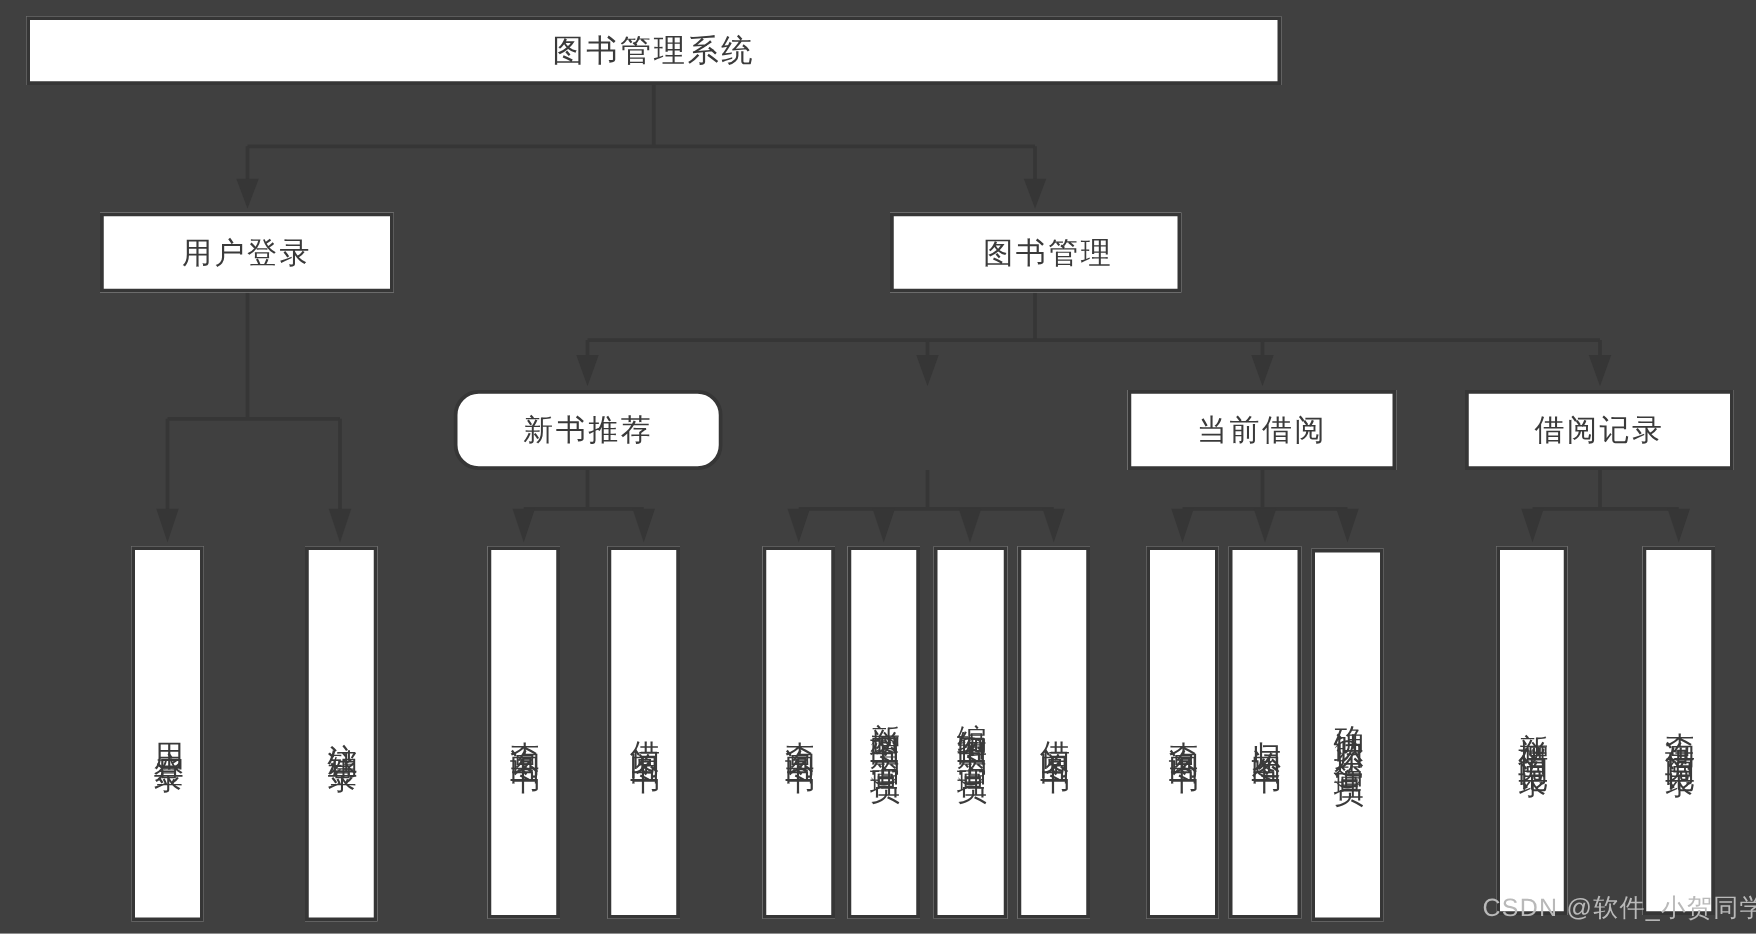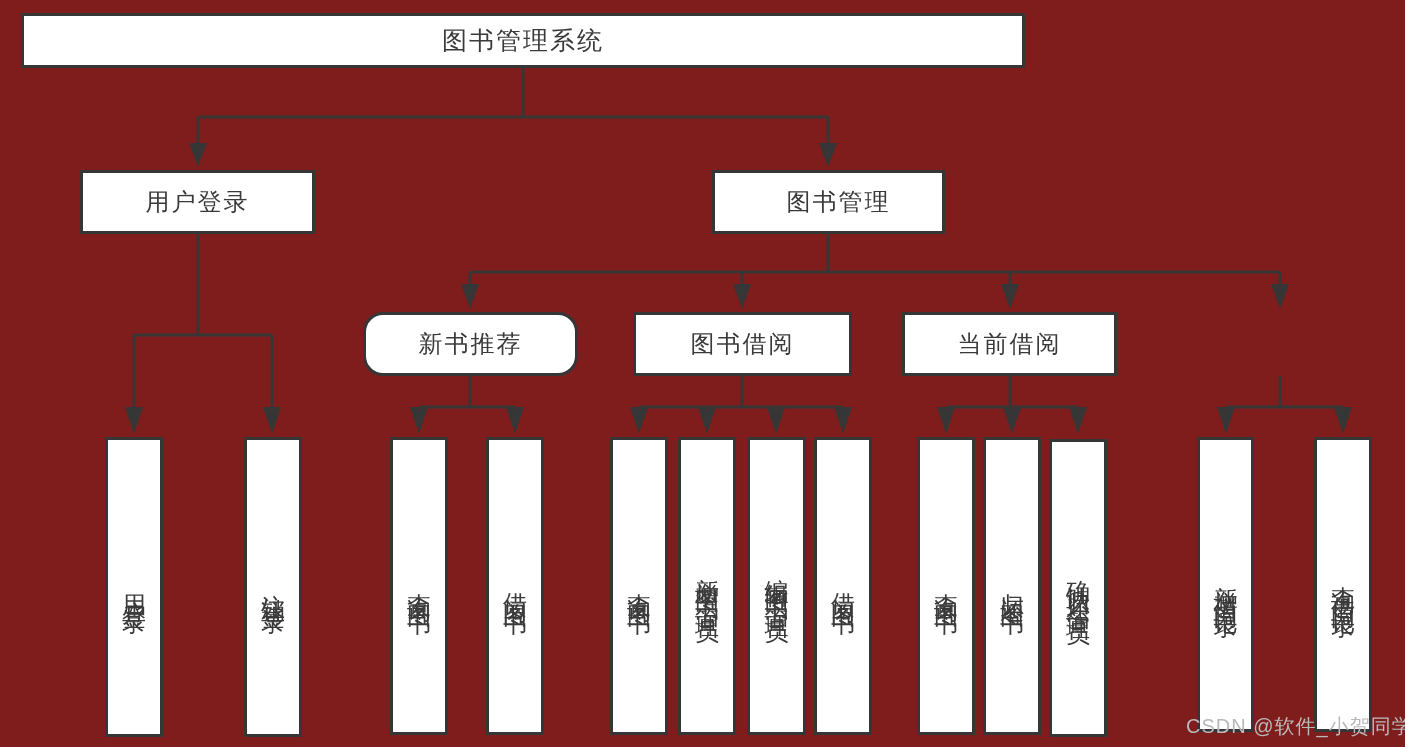--- a/index.html
+++ b/index.html
@@ -5,21 +5,21 @@
   html, body {
     margin: 0;
     padding: 0;
     background: #ffffff;
     font-family: "Liberation Sans", "DejaVu Sans", sans-serif;
   }
   #stage {
     position: relative;
     width: 1405px;
     height: 747px;
-    background: #7f1d1d;
+    background: #404040;
     overflow: hidden;
   }
   #connectors {
     position: absolute;
     left: 0;
     top: 0;
     width: 1405px;
     height: 747px;
   }
   #connectors path {
@@ -133,22 +133,22 @@
       <polygon points="1334,407 1352,407 1343,434"></polygon>
     </g>
   </svg>
 
   <div class="node root" style="left:21px; top:13px; width:1004px; height:55px;">图书管理系统</div>
 
   <div class="node" style="left:80px; top:170px; width:235px; height:64px;">用户登录</div>
   <div class="node" style="left:712px; top:170px; width:233px; height:64px;padding-left:20px;">图书管理</div>
 
   <div class="node" style="left:363px; top:312px; width:215px; height:64px;border-radius:20px;">新书推荐</div>
-  <div class="node" style="left:633px; top:312px; width:219px; height:64px;">图书借阅</div>
   <div class="node" style="left:902px; top:312px; width:215px; height:64px;">当前借阅</div>
+  <div class="node" style="left:1172px; top:312px; width:215px; height:64px;">借阅记录</div>
 
   <div class="node v" style="left:105px; top:437px; width:58px; height:300px;">用户登录</div>
   <div class="node v" style="left:244px; top:437px; width:58px; height:300px;">注销登录</div>
 
   <div class="node v" style="left:390px; top:437px; width:58px; height:298px;">查询图书</div>
   <div class="node v" style="left:486px; top:437px; width:58px; height:298px;">借阅图书</div>
 
   <div class="node v" style="left:610px; top:437px; width:58px; height:298px;">查询图书</div>
   <div class="node v" style="left:678px; top:437px; width:58px; height:298px;">新增图书（管理员）</div>
   <div class="node v" style="left:747px; top:437px; width:59px; height:298px;">编辑图书（管理员）</div>

